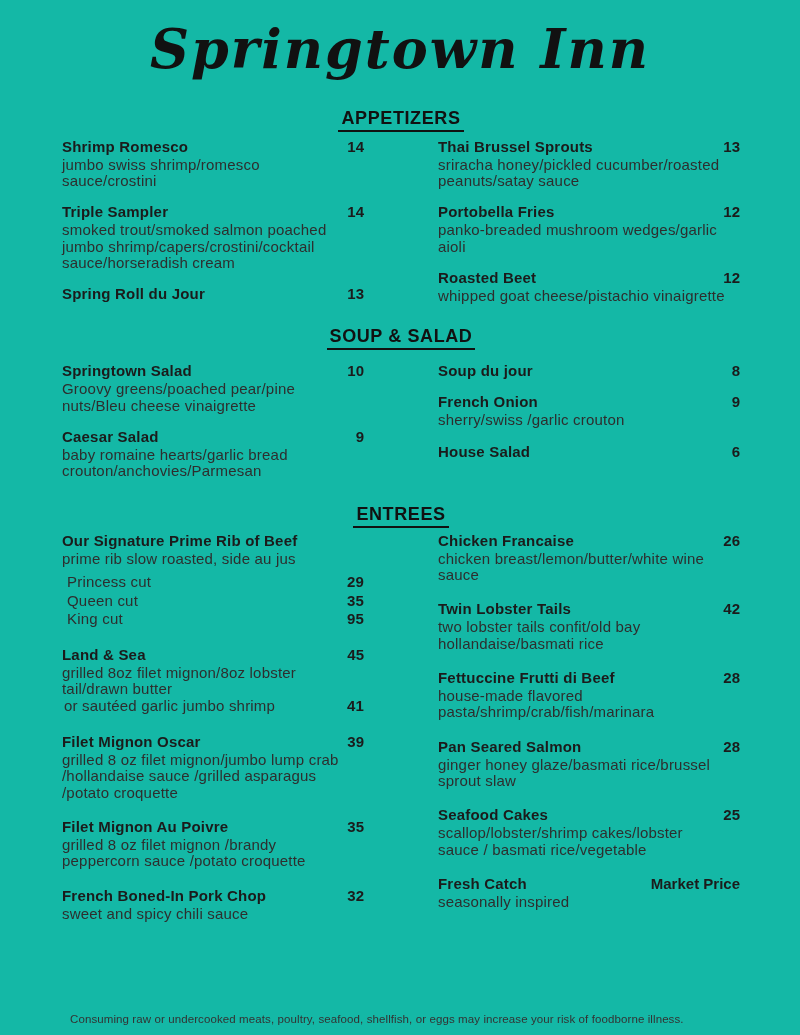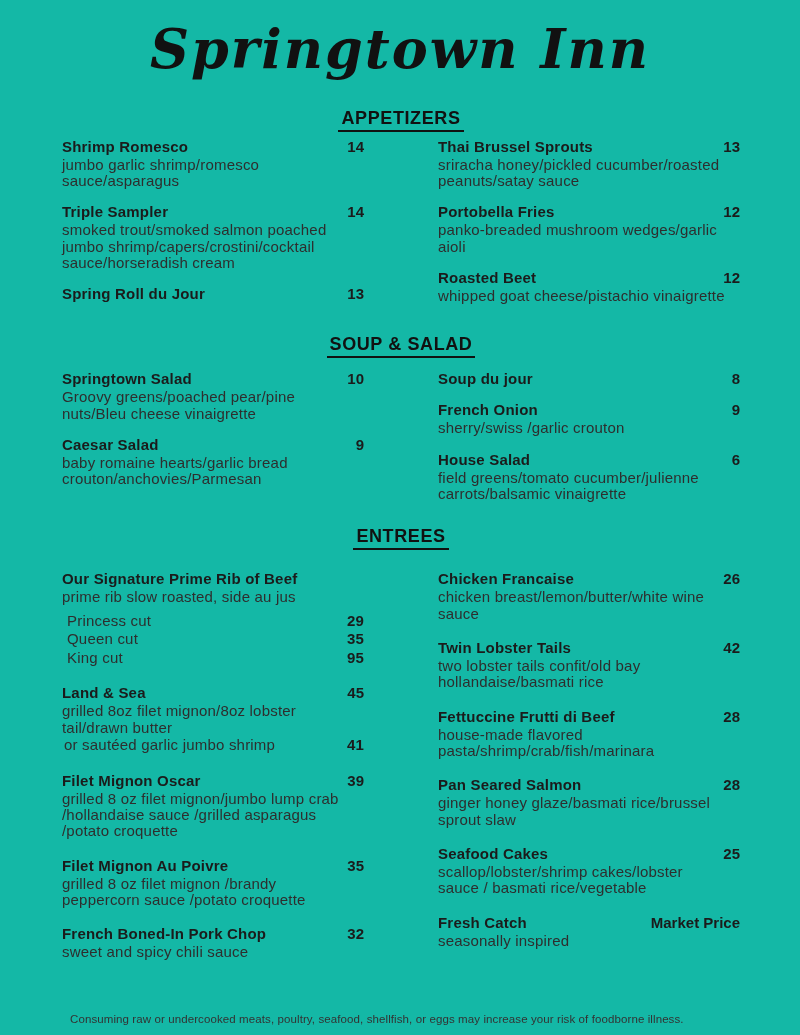--- a/index.html
+++ b/index.html
@@ -29,24 +29,24 @@
     margin:0;
     font-size:18px;
     font-weight:700;
     letter-spacing:0.6px;
     color:#111;
     border-bottom:2.5px solid #111;
     padding:0 3px 1px 3px;
   }
   .sec-0 .sec-head-wrap { margin-top:24px;text-decoration:underline; }
   .sec-0 .cols { margin-top:6px; }
-  .sec-1 .sec-head-wrap { margin-top:16px; }
+  .sec-1 .sec-head-wrap { margin-top:8px; }
   .sec-1 .cols { margin-top:12px; }
   .sec-2 .sec-head-wrap { margin-top:10px; }
-  .sec-2 .cols { margin-top:20px;gap:21px; }
+  .sec-2 .cols { margin-top:4px;gap:21px; }
   .cols { display:flex; justify-content:space-between; }
   .col { width:302px; }
   .item { margin-bottom:14px; }
   .sec-2 .item { margin-bottom:17px; }
   .row { display:flex; justify-content:space-between; align-items:baseline; }
   .nm {
     font-weight:700;
     font-size:15px;
     letter-spacing:0.2px;
     color:#1b1b1b;
@@ -96,21 +96,21 @@
     <div id="sections">
         <section class="menu-section sec-0">
           <div class="sec-head-wrap"><h2 class="sec-head">APPETIZERS</h2></div>
           <div class="cols">
             <div class="col col-left">
               <div class="item">
                 <div class="row">
                   <span class="nm">Shrimp Romesco</span>
                   <span class="pr">14</span>
                 </div>
-                <div class="desc">jumbo garlic shrimp/romesco sauce/asparagus</div>
+                <div class="desc">jumbo swiss shrimp/romesco sauce/crostini</div>
               </div>
               <div class="item">
                 <div class="row">
                   <span class="nm">Triple Sampler</span>
                   <span class="pr">14</span>
                 </div>
                 <div class="desc">smoked trout/smoked salmon poached jumbo shrimp/capers/crostini/cocktail sauce/horseradish cream</div>
               </div>
               <div class="item">
                 <div class="row">
@@ -175,21 +175,20 @@
                   <span class="nm">French Onion</span>
                   <span class="pr">9</span>
                 </div>
                 <div class="desc">sherry/swiss /garlic crouton</div>
               </div>
               <div class="item">
                 <div class="row">
                   <span class="nm">House Salad</span>
                   <span class="pr">6</span>
                 </div>
-                <div class="desc">field greens/tomato cucumber/julienne carrots/balsamic vinaigrette</div>
               </div>
             </div>
           </div>
         </section>
         <section class="menu-section sec-2">
           <div class="sec-head-wrap"><h2 class="sec-head">ENTREES</h2></div>
           <div class="cols">
             <div class="col col-left">
               <div class="item">
                 <div class="row">

